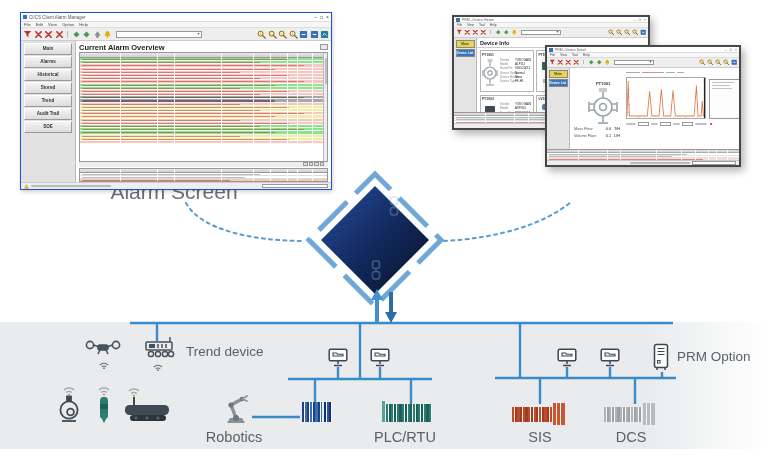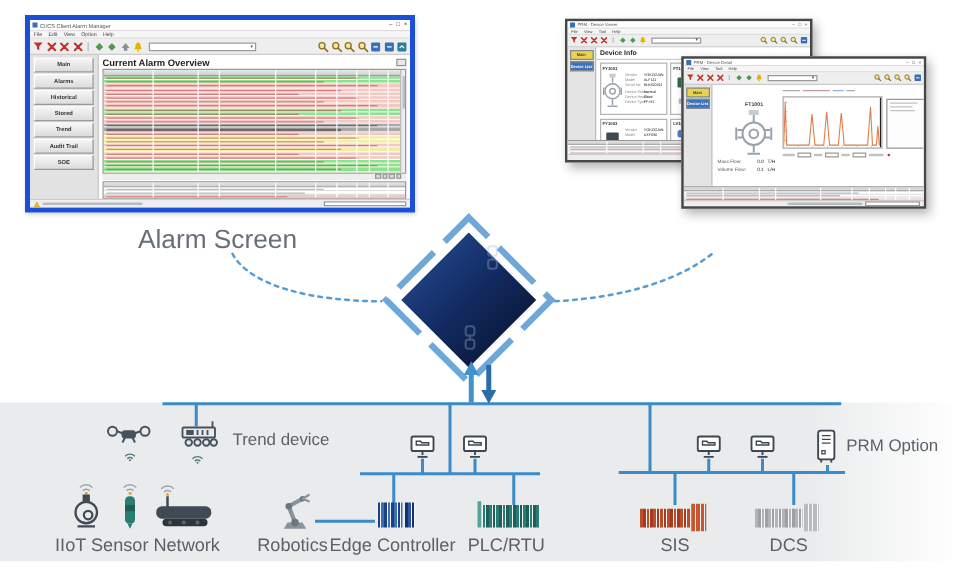--- a/index.html
+++ b/index.html
@@ -34,21 +34,21 @@
   .tb-group { display:flex; align-items:center; gap:1.5px; }
   .tb-right { margin-left:auto; display:flex; gap:1.5px; align-items:center; }
   .tb-icon { display:inline-block; }
   .tb-icon svg { display:block; width:100%; height:100%; }
   .tb-sep { width:1px; align-self:stretch; background:#bbb; margin:1px 2px; }
   .combo { display:inline-flex; align-items:center; justify-content:flex-end; background:#fff; border:1px solid #999; margin-left:2px; }
   .combo-arrow { font-size:4px; color:#555; line-height:1; padding-right:1px; }
   .tline { background:#8d9298; opacity:.55; border-radius:1px; }
 
   
-  .alarm-win { left:20px; top:12px; width:312px; height:158px; border:4px solid #1d4ed8; box-shadow:1px 2px 4px rgba(0,0,0,.18); z-index:2;justify-content:center; }
+  .alarm-win { left:20px; top:12px; width:312px; height:178px; border:1px solid #1d4ed8; box-shadow:1px 2px 4px rgba(0,0,0,.18); z-index:2;justify-content:center; }
   .alarm-win .titlebar { height:9px; font-size:4.5px; }
   .alarm-win .win-controls { font-size:5px; }
   .alarm-win .menubar { height:6px; font-size:4.2px; }
   .alarm-win .toolbar { height:13px; }
   .alarm-win .tb-icon { width:9px; height:9px; }
   .alarm-win .combo { width:86px; height:7px; }
   .aw-main { flex:1; display:flex; min-height:0; }
   .aw-sidebar { width:54px; background:#e2e2e2; padding:2px 3px; flex:none; display:flex; flex-direction:column; gap:1.5px; }
   .sb-btn { height:11.5px; background:linear-gradient(#f5f5f5,#dcdcdc); border:1px solid #999;
     border-top-color:#fff; border-left-color:#fff; font-size:4.6px; font-weight:bold; color:#333;
@@ -1008,40 +1008,38 @@
       </g>
       <circle cx="12" cy="10.6" r="1.2" fill="#e0a23a"></circle>
       <path d="M12,12 v9" stroke="#3f4a54" stroke-width="2"></path>
       <rect x="3" y="20" width="44" height="10" rx="4.5" fill="#3f4a54"></rect>
       <rect x="8" y="30" width="36" height="6" rx="3" fill="#2c343c"></rect>
       <circle cx="14" cy="33" r="1.6" fill="#5a646e"></circle>
         <circle cx="25" cy="33" r="1.6" fill="#5a646e"></circle>
         <circle cx="36" cy="33" r="1.6" fill="#5a646e"></circle>
     </svg>
   </div>
-  <div class="net-label" style="left:110px;top:429px">IIoT Sensor Network</div>
 
   <div class="net-item" style="left:218px;top:392px">
     <svg width="36" height="34" viewBox="0 0 36 34">
       <path d="M9,31 h18 l-3,-5 h-12 z" fill="#8a939c"></path>
       <g stroke="#8a939c" stroke-width="3.4" fill="none" stroke-linecap="round">
         <path d="M18,26 L13,13"></path>
           <path d="M13,13 L24,7"></path>
       </g>
       <circle cx="18" cy="26" r="3" fill="#6d757d"></circle>
       <circle cx="13" cy="13" r="2.6" fill="#6d757d"></circle>
       <circle cx="24" cy="7" r="2.2" fill="#6d757d"></circle>
       <path d="M24,7 l5,-3 M24,7 l5,2" stroke="#8a939c" stroke-width="1.8" fill="none" stroke-linecap="round"></path>
     </svg>
   </div>
   <div class="net-label" style="left:234px;top:429px">Robotics</div>
 
   <div class="mod edge-main" style="left:302px;top:402px"></div>
   <div class="mod edge-side" style="left:324px;top:402px"></div>
-  <div class="net-label" style="left:314px;top:429px">Edge Controller</div>
 
   <div class="mod plc-cap" style="left:382px;top:401px"></div>
   <div class="mod plc-strip" style="left:386px;top:404px"></div>
   <div class="net-label" style="left:405px;top:429px">PLC/RTU</div>
 
   <div class="mod sis-main" style="left:512px;top:407px"></div>
   <div class="mod sis-side" style="left:553px;top:403px"></div>
   <div class="net-label" style="left:540px;top:429px">SIS</div>
 
   <div class="mod dcs-main" style="left:604px;top:407px"></div>

